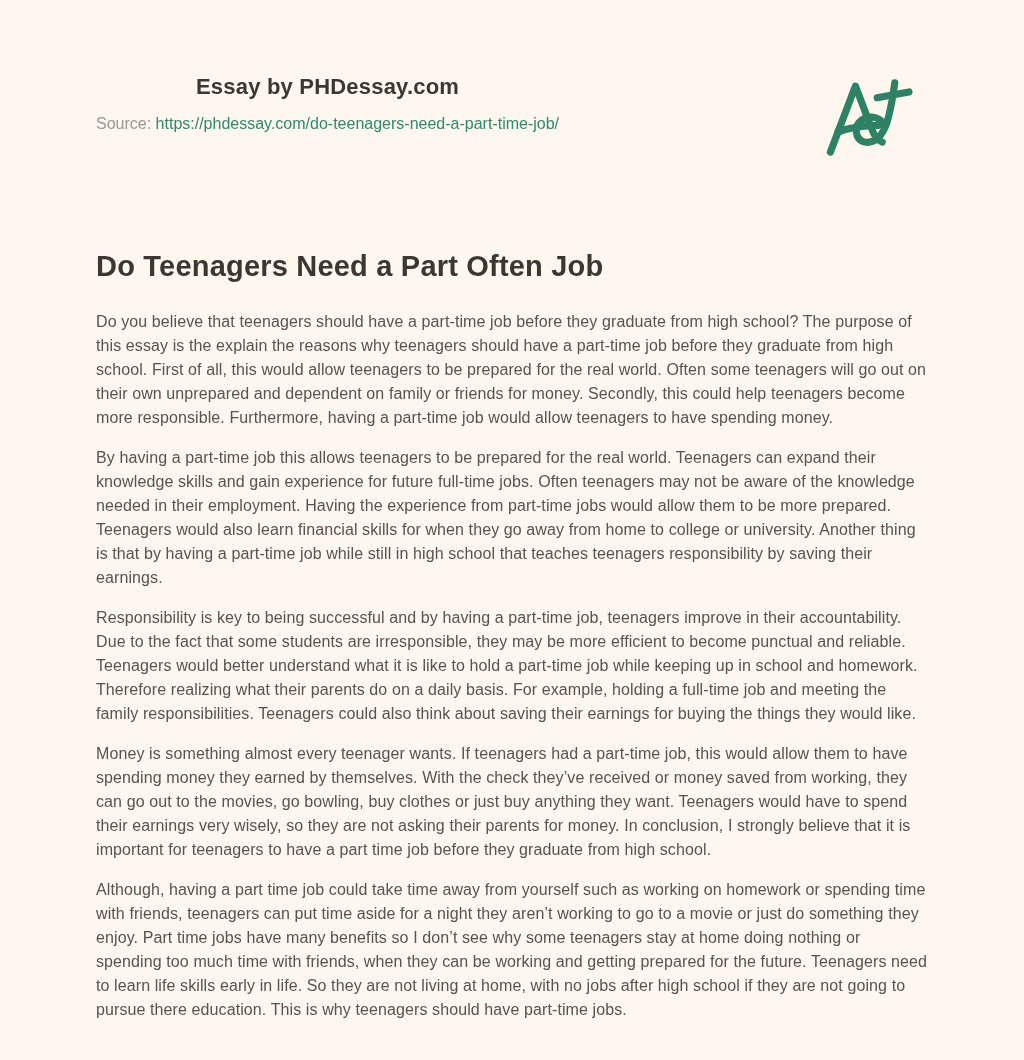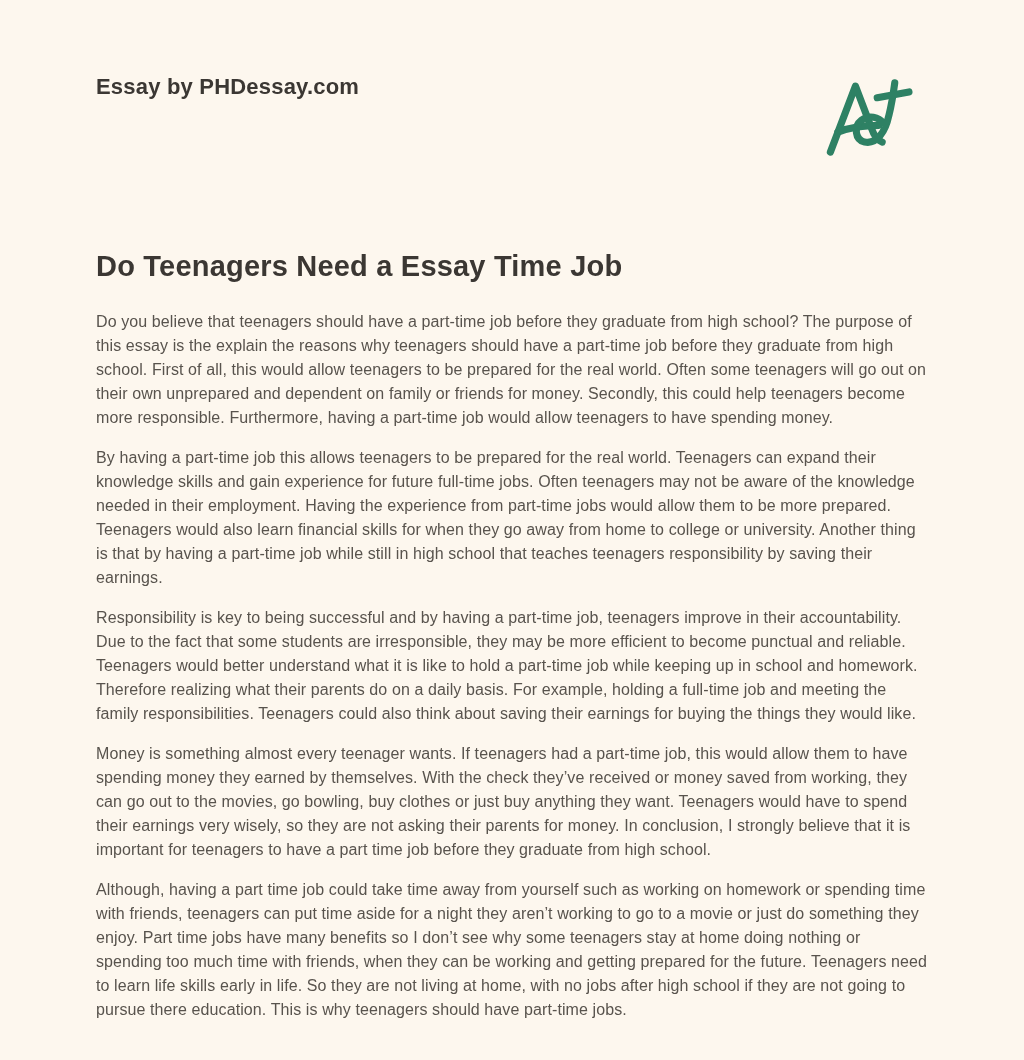--- a/index.html
+++ b/index.html
@@ -62,39 +62,43 @@
   }
 </style>
 </head>
 <body>
 
 <div class="page">
 
   <header class="header">
     <div class="header-left">
       <h1 class="site-title">Essay by PHDessay.com</h1>
+      <p class="source-line">
+        <span>Source:</span>
+        <a href="#">https://phdessay.com/do-teenagers-need-a-part-time-job/</a>
+      </p>
     </div>
     <div class="logo">
       <svg viewBox="0 0 110 100" fill="none" xmlns="http://www.w3.org/2000/svg">
         <g stroke="#2e8164" stroke-width="8.5" stroke-linecap="round" stroke-linejoin="round" fill="none">
 
           <path d="M10 92 L40 13 L59 63 C62 72 66 78 72 80"></path>
 
           <path d="M19 68 C35 62 52 60 68 60"></path>
 
           <path d="M87 9 C85 24 83 36 80 48 C76 67 66 83 51 80 C39 77 38 61 47 54 C56 47 68 50 73 57"></path>
 
           <path d="M66 27 L104 20"></path>
         </g>
       </svg>
     </div>
   </header>
 
   <main>
-    <h2 class="essay-title">Do Teenagers Need a Essay Time Job</h2>
+    <h2 class="essay-title">Do Teenagers Need a Part Often Job</h2>
     <div class="essay-body" id="essay-body">
         <p>Do you believe that teenagers should have a part-time job before they graduate from high school? The purpose of this essay is the explain the reasons why teenagers should have a part-time job before they graduate from high school. First of all, this would allow teenagers to be prepared for the real world. Often some teenagers will go out on their own unprepared and dependent on family or friends for money. Secondly, this could help teenagers become more responsible. Furthermore, having a part-time job would allow teenagers to have spending money.</p>
         <p>By having a part-time job this allows teenagers to be prepared for the real world. Teenagers can expand their knowledge skills and gain experience for future full-time jobs. Often teenagers may not be aware of the knowledge needed in their employment. Having the experience from part-time jobs would allow them to be more prepared. Teenagers would also learn financial skills for when they go away from home to college or university. Another thing is that by having a part-time job while still in high school that teaches teenagers responsibility by saving their earnings.</p>
         <p>Responsibility is key to being successful and by having a part-time job, teenagers improve in their accountability. Due to the fact that some students are irresponsible, they may be more efficient to become punctual and reliable. Teenagers would better understand what it is like to hold a part-time job while keeping up in school and homework. Therefore realizing what their parents do on a daily basis. For example, holding a full-time job and meeting the family responsibilities. Teenagers could also think about saving their earnings for buying the things they would like.</p>
         <p>Money is something almost every teenager wants. If teenagers had a part-time job, this would allow them to have spending money they earned by themselves. With the check they’ve received or money saved from working, they can go out to the movies, go bowling, buy clothes or just buy anything they want. Teenagers would have to spend their earnings very wisely, so they are not asking their parents for money. In conclusion, I strongly believe that it is important for teenagers to have a part time job before they graduate from high school.</p>
         <p>Although, having a part time job could take time away from yourself such as working on homework or spending time with friends, teenagers can put time aside for a night they aren’t working to go to a movie or just do something they enjoy. Part time jobs have many benefits so I don’t see why some teenagers stay at home doing nothing or spending too much time with friends, when they can be working and getting prepared for the future. Teenagers need to learn life skills early in life. So they are not living at home, with no jobs after high school if they are not going to pursue there education. This is why teenagers should have part-time jobs.</p>
       </div>
   </main>
 
 </div>

